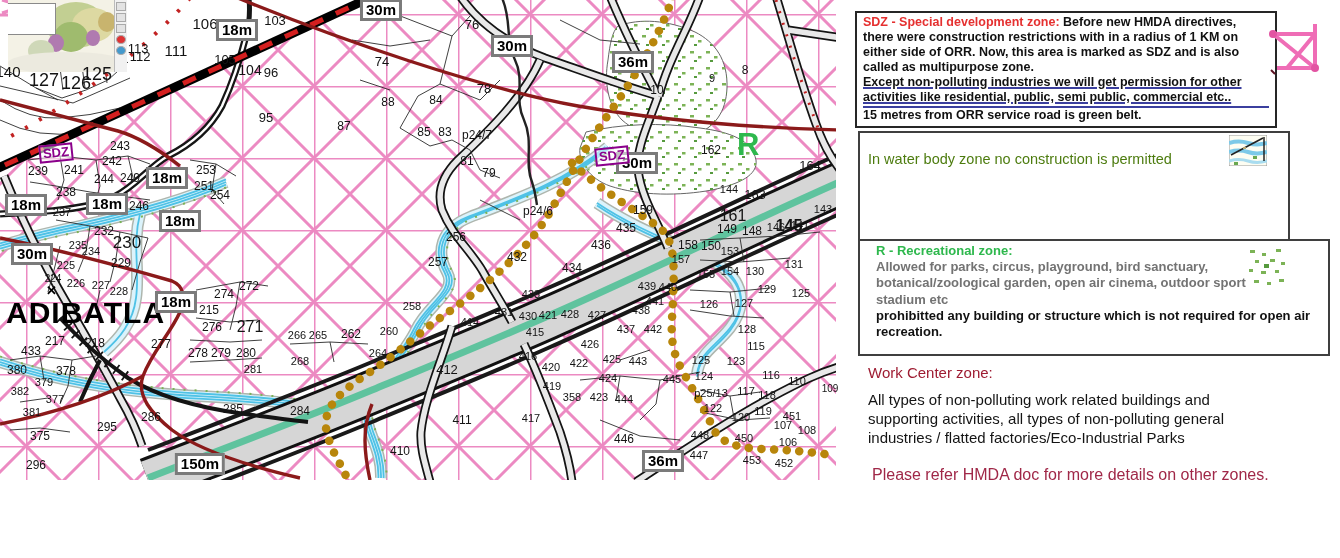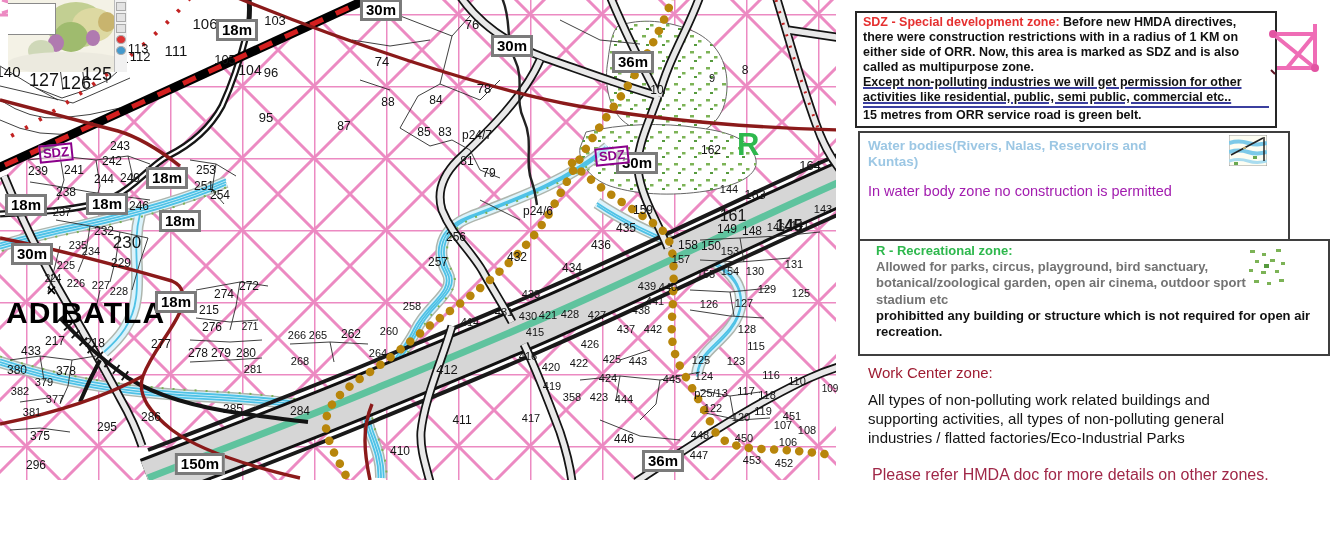--- a/index.html
+++ b/index.html
@@ -34,21 +34,21 @@
   
   .pbox{position:absolute;background:#fff;color:#111}
   #box-sdz{left:855px;top:11px;width:406px;min-height:106px;border:2px solid #262626;
            padding:2px 6px 3px;font-size:12.5px;font-weight:bold;line-height:15px}
   .t-red{color:#e53030}
   .ul-blue{text-decoration:underline;text-decoration-color:#3b3f9e;text-decoration-thickness:2px}
   #sdz-last{border-top:2px solid #3b3f9e;margin-top:1px}
   #icon-sdz{position:absolute;left:1267px;top:20px;width:56px;height:56px}
   #box-water{left:858px;top:131px;width:412px;height:100px;border:2px solid #3f3f3f;padding:5px 8px}
   #water-title{color:#9cc7e4;font-weight:bold;font-size:13.5px;line-height:16px;width:320px}
-  #water-body{margin-top:13px;font-size:14.5px;color:#a21caf}
+  #water-body{margin-top:13px;font-size:14.5px;color:#4d7c0f}
   #icon-water{position:absolute;left:1229px;top:135px;width:38px;height:31px}
   #box-rec{left:858px;top:239px;width:436px;min-height:108px;border:2px solid #3f3f3f;
            padding:2px 16px 3px;font-size:13px;font-weight:bold;line-height:16.2px}
   .t-green{color:#2eb84d}
   #rec-allowed{color:#737373;width:392px}
   #icon-rec{position:absolute;left:1246px;top:247px;width:42px;height:44px}
   #wc-title{position:absolute;left:868px;top:364px;color:#9e1c32;font-size:15px}
   #wc-body{position:absolute;left:868px;top:390px;width:368px;font-size:15px;line-height:19px;color:#141414}
   #note{position:absolute;left:872px;top:466px;color:#a02848;font-size:16px}
 
@@ -280,21 +280,21 @@
         <div class="parcel" style="left: 121px; top: 263px; font-size: 12px;">229</div>
         <div class="parcel" style="left: 66px; top: 265px; font-size: 11px;">225</div>
         <div class="parcel" style="left: 76px; top: 283px; font-size: 11px;">226</div>
         <div class="parcel" style="left: 101px; top: 285px; font-size: 11px;">227</div>
         <div class="parcel" style="left: 119px; top: 291px; font-size: 11px;">228</div>
         <div class="parcel" style="left: 53px; top: 279px; font-size: 10px;">224</div>
         <div class="parcel" style="left: 209px; top: 310px; font-size: 12px;">215</div>
         <div class="parcel" style="left: 224px; top: 294px; font-size: 12px;">274</div>
         <div class="parcel" style="left: 249px; top: 286px; font-size: 12px;">272</div>
         <div class="parcel" style="left: 212px; top: 327px; font-size: 12px;">276</div>
-        <div class="parcel" style="left: 250px; top: 327px; font-size: 10px;">271</div>
+        <div class="parcel" style="left: 250px; top: 327px; font-size: 16px;">271</div>
         <div class="parcel" style="left: 161px; top: 344px; font-size: 12px;">277</div>
         <div class="parcel" style="left: 198px; top: 353px; font-size: 12px;">278</div>
         <div class="parcel" style="left: 221px; top: 353px; font-size: 12px;">279</div>
         <div class="parcel" style="left: 246px; top: 353px; font-size: 12px;">280</div>
         <div class="parcel" style="left: 253px; top: 369px; font-size: 11px;">281</div>
         <div class="parcel" style="left: 55px; top: 341px; font-size: 12px;">217</div>
         <div class="parcel" style="left: 95px; top: 343px; font-size: 12px;">218</div>
         <div class="parcel" style="left: 31px; top: 351px; font-size: 12px;">433</div>
         <div class="parcel" style="left: 17px; top: 370px; font-size: 12px;">380</div>
         <div class="parcel" style="left: 66px; top: 371px; font-size: 12px;">378</div>
@@ -429,21 +429,20 @@
   </div>
 
   <svg id="icon-sdz" viewBox="0 0 56 56">
     <path d="M6,14 H48 M48,4 V48 M6,14 L48,48 M48,14 L20,48 M10,48 H48" stroke="#ef6db6" stroke-width="4" fill="none"></path>
     <circle cx="6" cy="14" r="4" fill="#e254a2"></circle>
       <circle cx="48" cy="48" r="4" fill="#e254a2"></circle>
     <path d="M4,50 l4,4" stroke="#5a1020" stroke-width="2"></path>
   </svg>
 
   <div class="pbox" id="box-water">
-    <div id="water-title">Water bodies(Rivers, Nalas, Reservoirs and Kuntas)</div>
     <div id="water-body">In water body zone no construction is permitted</div>
   </div>
 
   <svg id="icon-water" viewBox="0 0 38 31">
     <rect x="0" y="0" width="38" height="31" fill="#fdfdf2" stroke="#999" stroke-width="1"></rect>
     <path d="M0,8 Q10,5 19,8 T38,8" stroke="#7cc9e8" stroke-width="4" fill="none"></path>
     <path d="M0,17 Q10,14 19,17 T38,17" stroke="#7cc9e8" stroke-width="4" fill="none"></path>
     <path d="M0,26 Q10,23 19,26 T38,26" stroke="#a9dcef" stroke-width="3" fill="none"></path>
     <path d="M2,20 L34,3" stroke="#222" stroke-width="1.5" fill="none"></path>
     <path d="M35,2 V26" stroke="#222" stroke-width="1.5" fill="none"></path>

